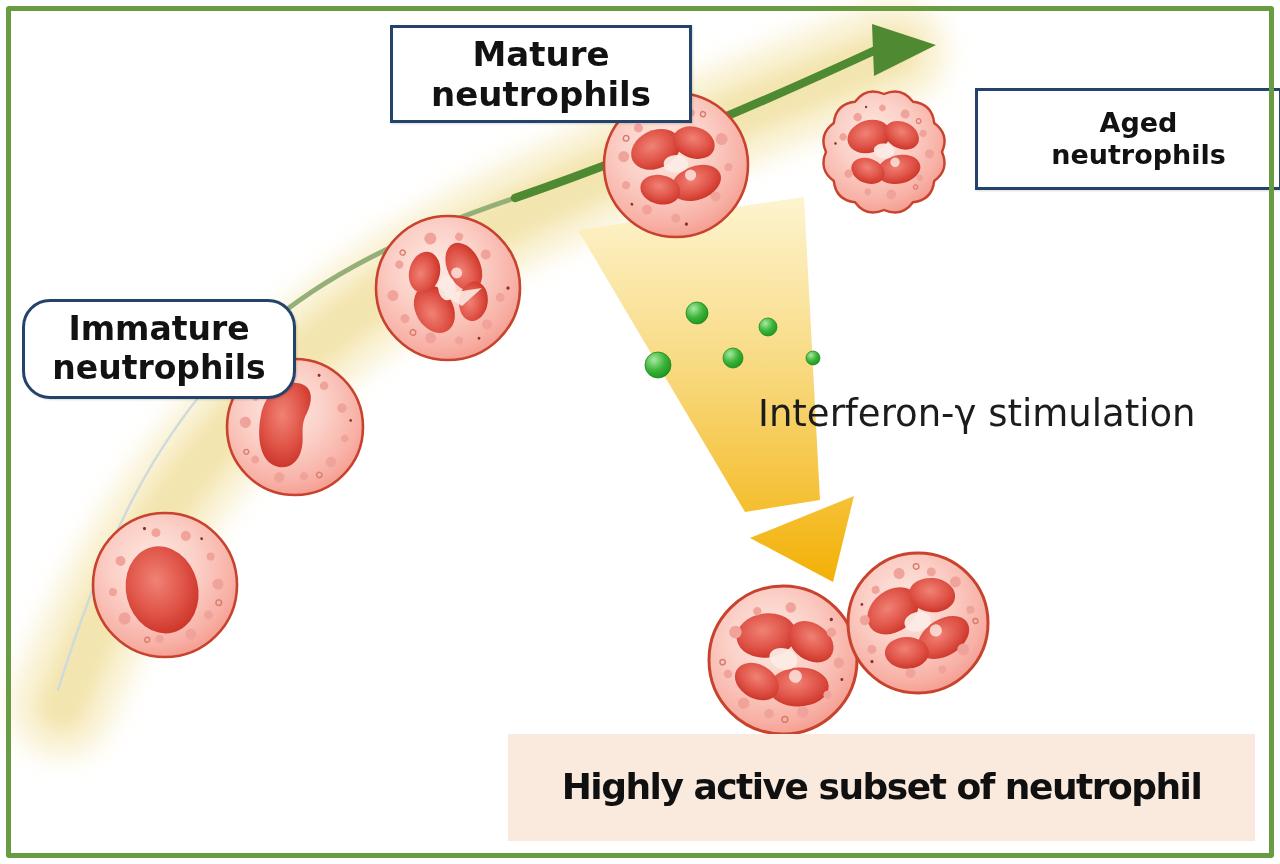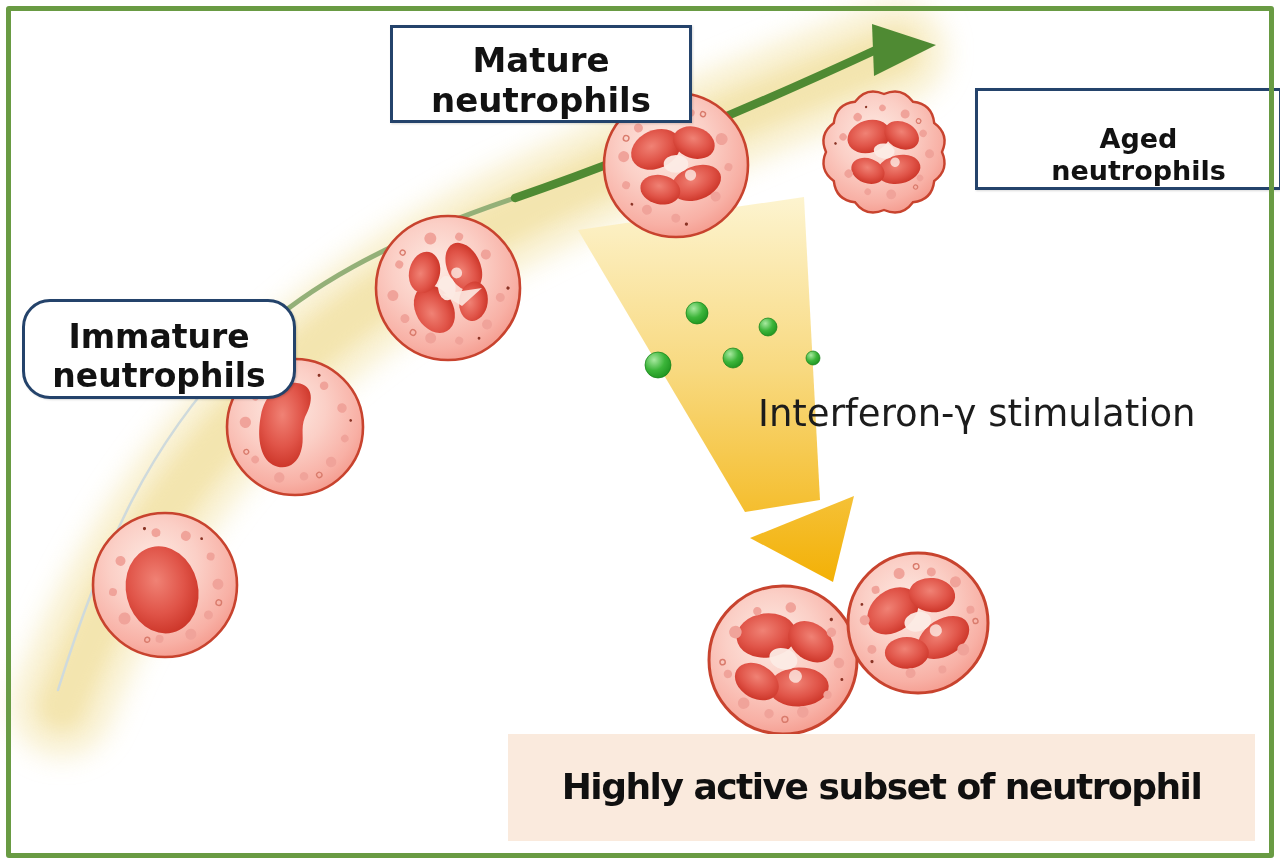--- a/index.html
+++ b/index.html
@@ -1,21 +1,21 @@
 <!DOCTYPE html>
 <html><head>
 <meta charset="utf-8">
 <style>
   html,body{margin:0;padding:0;background:#ffffff;}
   .stage{position:relative;width:1280px;height:864px;background:#ffffff;overflow:hidden;
          font-family:"DejaVu Sans","Liberation Sans",sans-serif;}
   .frame{position:absolute;inset:6px;border:5px solid #699b43;border-radius:3px;pointer-events:none;}
   svg.canvas{position:absolute;left:0;top:0;}
   .labelbox{position:absolute;background:#ffffff;border:3px solid #24436b;
-            display:flex;flex-direction:column;align-items:center;justify-content:flex-end;
+            display:flex;flex-direction:column;align-items:center;justify-content:center;
             font-weight:bold;color:#121212;line-height:1.18;text-align:center;
             box-shadow:1px 1px 2px rgba(0,0,0,0.15);}
   .labelbox span{display:block;}
   .plain-label{position:absolute;color:#1c1c1c;font-weight:normal;white-space:nowrap;margin-left:36px;}
   .banner{position:absolute;background:#faeadd;display:flex;flex-direction:column;
           align-items:center;justify-content:center;font-weight:bold;color:#101010;
           text-align:left;line-height:1.3;letter-spacing:-1.5px;}
   .banner span{display:block;white-space:nowrap;}
 </style>
 </head>

